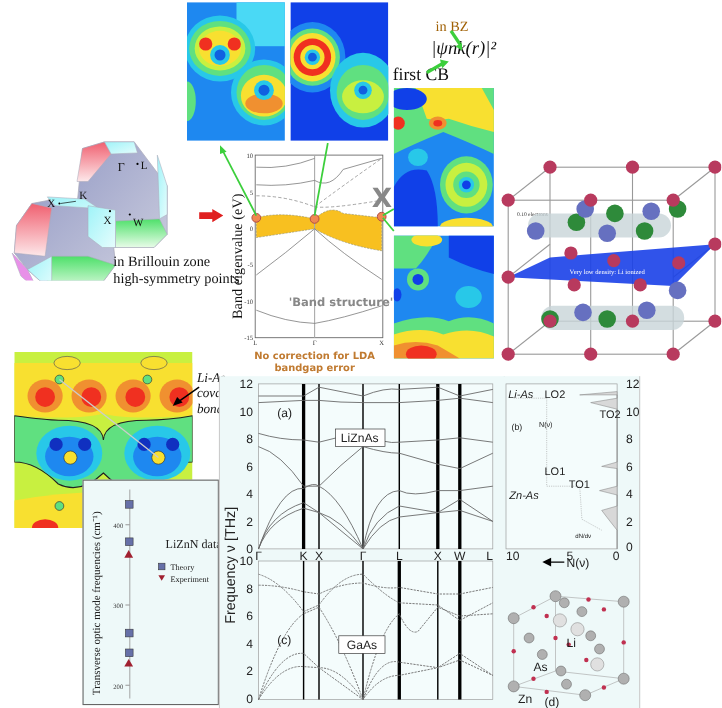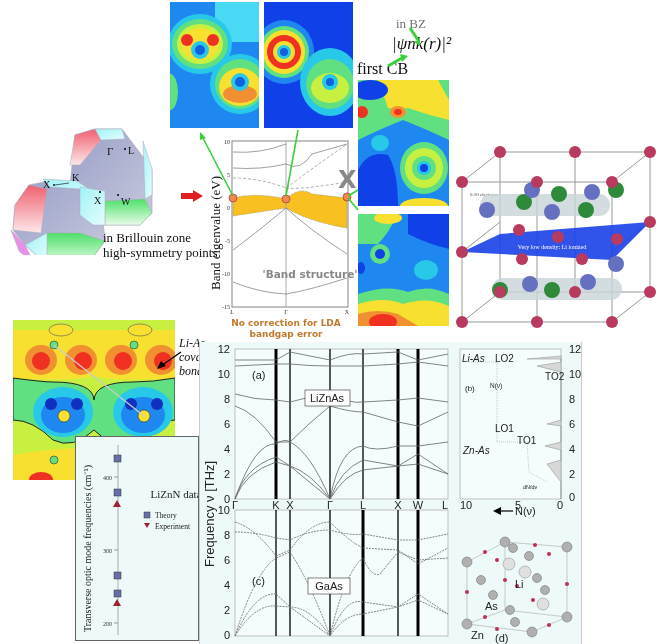--- a/index.html
+++ b/index.html
@@ -105,21 +105,21 @@
     <circle cx="20" cy="50" r="7" fill="#28c8e8"></circle>
     <circle cx="20" cy="50" r="4" fill="#1060e0"></circle>
     <ellipse cx="66" cy="80" rx="30" ry="34" fill="#28c8e8"></ellipse>
     <ellipse cx="66" cy="82" rx="24" ry="25" fill="#60e080"></ellipse>
     <ellipse cx="66" cy="86" rx="19" ry="15" fill="#c8f040"></ellipse>
     <circle cx="66" cy="80" r="8" fill="#28c8e8"></circle>
     <circle cx="66" cy="80" r="4" fill="#1060e0"></circle>
   </svg>
 </div>
 
-<div class="abs serif" style="left:396px;top:16px;font-size:13px;color:#737373;">in BZ</div>
+<div class="abs serif" style="left:396px;top:16px;font-size:13px;color:#a16207;">in BZ</div>
 <div class="abs serif" style="left:392px;top:34px;font-size:17px;color:#111;font-style:italic;">|ψnk(r)|²</div>
 <div class="abs serif" style="left:357px;top:60px;font-size:16px;color:#111;">first CB</div>
 <div class="abs" style="left:380px;top:26px;">
   <svg width="40" height="50">
       <line x1="30" y1="2" x2="38" y2="14" stroke="#3ccf3c" stroke-width="3"></line>
       <polygon points="34,16 42,12 40,20" fill="#3ccf3c"></polygon>
       <line x1="8" y1="40" x2="22" y2="32" stroke="#3ccf3c" stroke-width="3"></line>
       <polygon points="20,28 28,30 22,36" fill="#3ccf3c"></polygon>
     </svg>
 </div>

